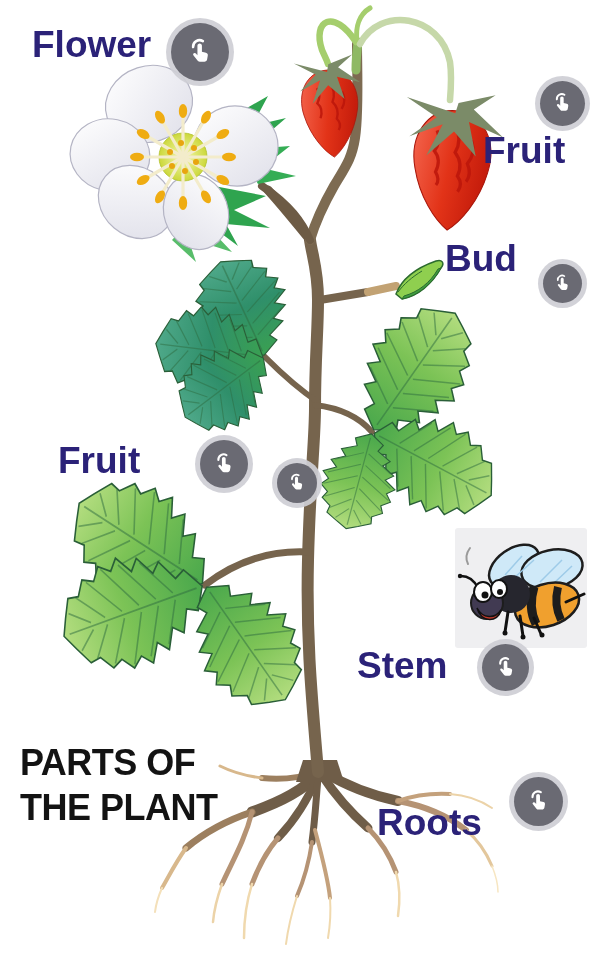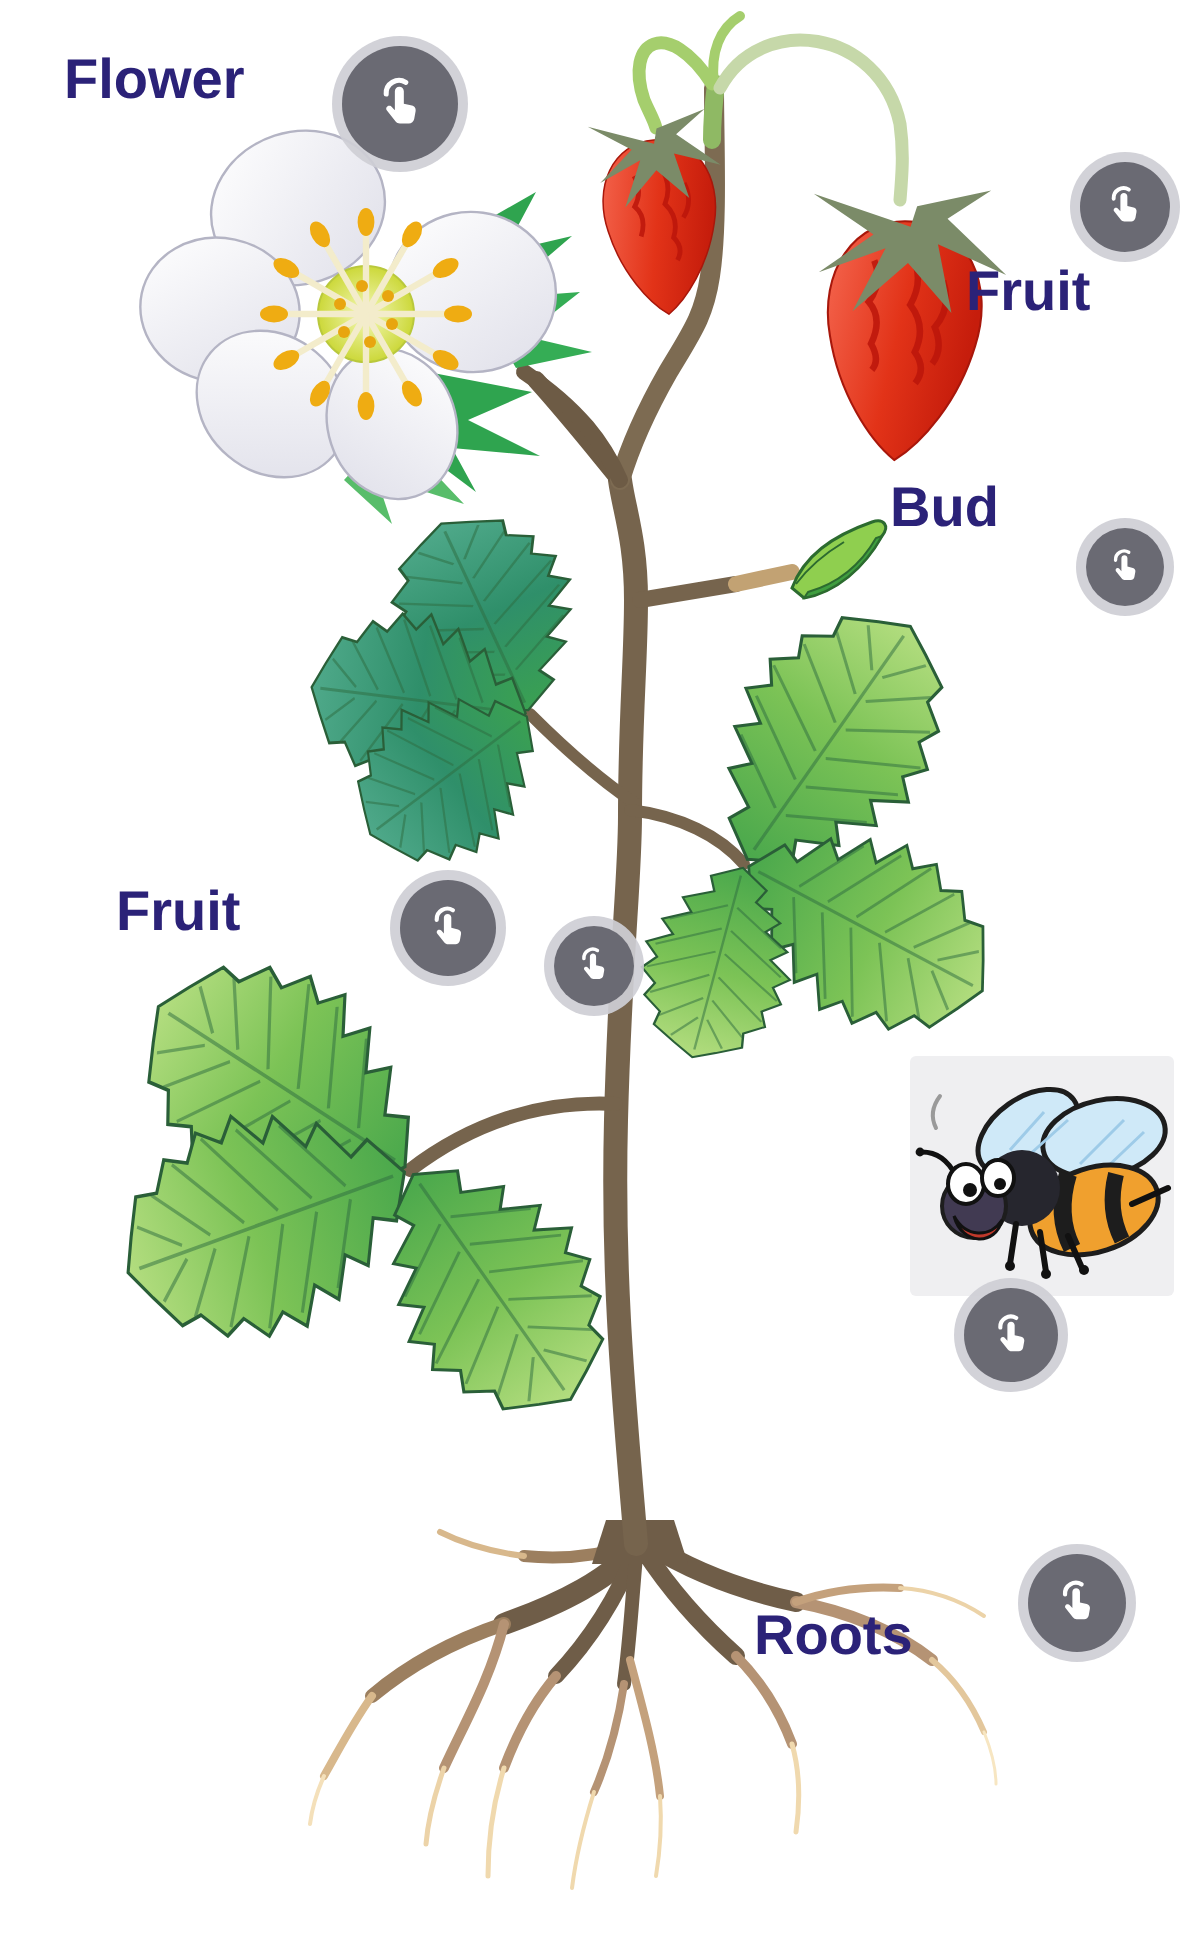--- a/index.html
+++ b/index.html
@@ -3,21 +3,21 @@
 <meta charset="utf-8">
 <style>
   html,body{margin:0;padding:0;}
   body{
     width:600px;height:970px;background:#ffffff;position:relative;overflow:hidden;
     font-family:"Liberation Sans", sans-serif;
   }
   .stage{position:absolute;left:0;top:0;width:600px;height:970px;}
   .art{position:absolute;left:0;top:0;z-index:1;}
   .plabel{
-    position:absolute;z-index:3;font-weight:bold;font-size:28px;color:#2b2278;
+    position:absolute;z-index:3;font-weight:bold;font-size:37px;color:#2b2278;
     white-space:nowrap;letter-spacing:0;
   }
   #label-flower{left:32px;top:24px;}
   #label-fruit{left:483px;top:130px;}
   #label-bud{left:445px;top:238px;}
   #label-leaves{left:58px;top:440px;}
   #label-stem{left:357px;top:645px;}
   #label-roots{left:377px;top:784px;margin-top:18px;}
   .title{
     position:absolute;left:20px;top:740px;z-index:3;color:#131313;
@@ -241,25 +241,30 @@
       <path d="M478,588 C474,580 468,576 461,576" fill="none" stroke="#111" stroke-width="2.5" stroke-linecap="round"></path>
       <circle cx="460" cy="576" r="2.2" fill="#111"></circle>
       <ellipse cx="483" cy="592" rx="9" ry="10" fill="#fff" stroke="#111" stroke-width="2"></ellipse>
       <ellipse cx="499" cy="589" rx="8" ry="9" fill="#fff" stroke="#111" stroke-width="2"></ellipse>
       <circle cx="485" cy="595" r="3.5" fill="#111"></circle>
         <circle cx="500" cy="592" r="3" fill="#111"></circle>
       <path d="M477,608 C483,619 495,619 501,610 C498,623 481,623 477,608 Z" fill="#c0392b" stroke="#111" stroke-width="1.5"></path>
     </g>
   </svg>
 
+  <div class="title">
+    <div>PARTS OF</div>
+    <div>THE PLANT</div>
+  </div>
 
   <div class="plabel" id="label-flower">Flower</div>
   <div class="plabel" id="label-fruit">Fruit</div>
   <div class="plabel" id="label-bud">Bud</div>
   <div class="plabel" id="label-leaves">Fruit</div>
+  <div class="plabel" id="label-stem">Stem</div>
   <div class="plabel" id="label-roots">Roots</div>
 
   <button class="tap-btn" id="btn-flower" aria-label="Flower">
     <svg viewBox="0 0 24 24">
       <path d="M7.2 8.6 A4.6 4.6 0 0 1 14.2 4.4" fill="none" stroke="#fff" stroke-width="1.8" stroke-linecap="round"></path>
       <path d="M10.3 7.6 c0-.9.7-1.6 1.6-1.6 s1.6.7 1.6 1.6 v4.4 l2.9.7 c.9.2 1.5 1.1 1.3 2 l-.5 2.8 c-.2.9-1 1.6-1.9 1.6 h-3.2 c-.6 0-1.2-.3-1.6-.8 l-3.1-3.9 c-.5-.7.1-1.7 1-1.6 .3 0 .6.2.8.4 l1.1 1.2 z" fill="#fff"></path>
     </svg>
   </button>
   <button class="tap-btn" id="btn-fruit" aria-label="Fruit">
     <svg viewBox="0 0 24 24">

